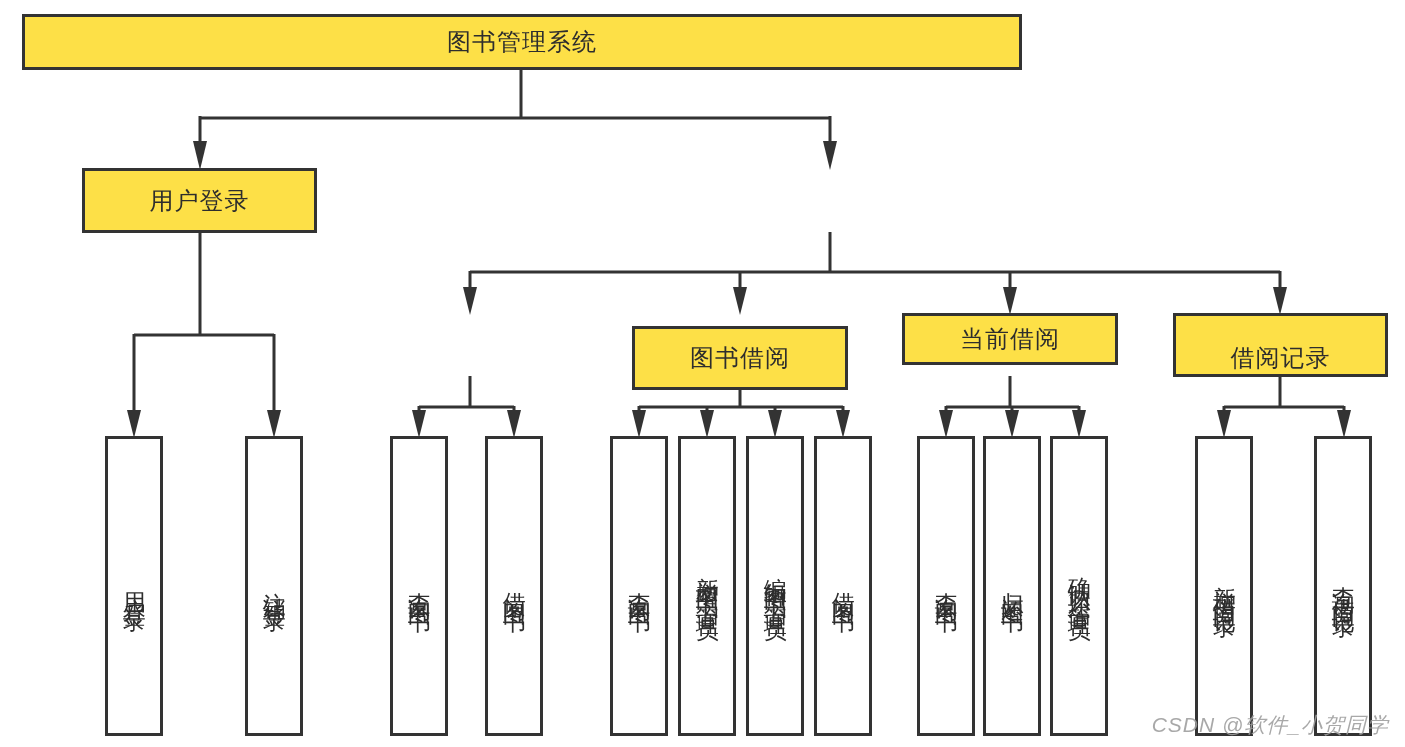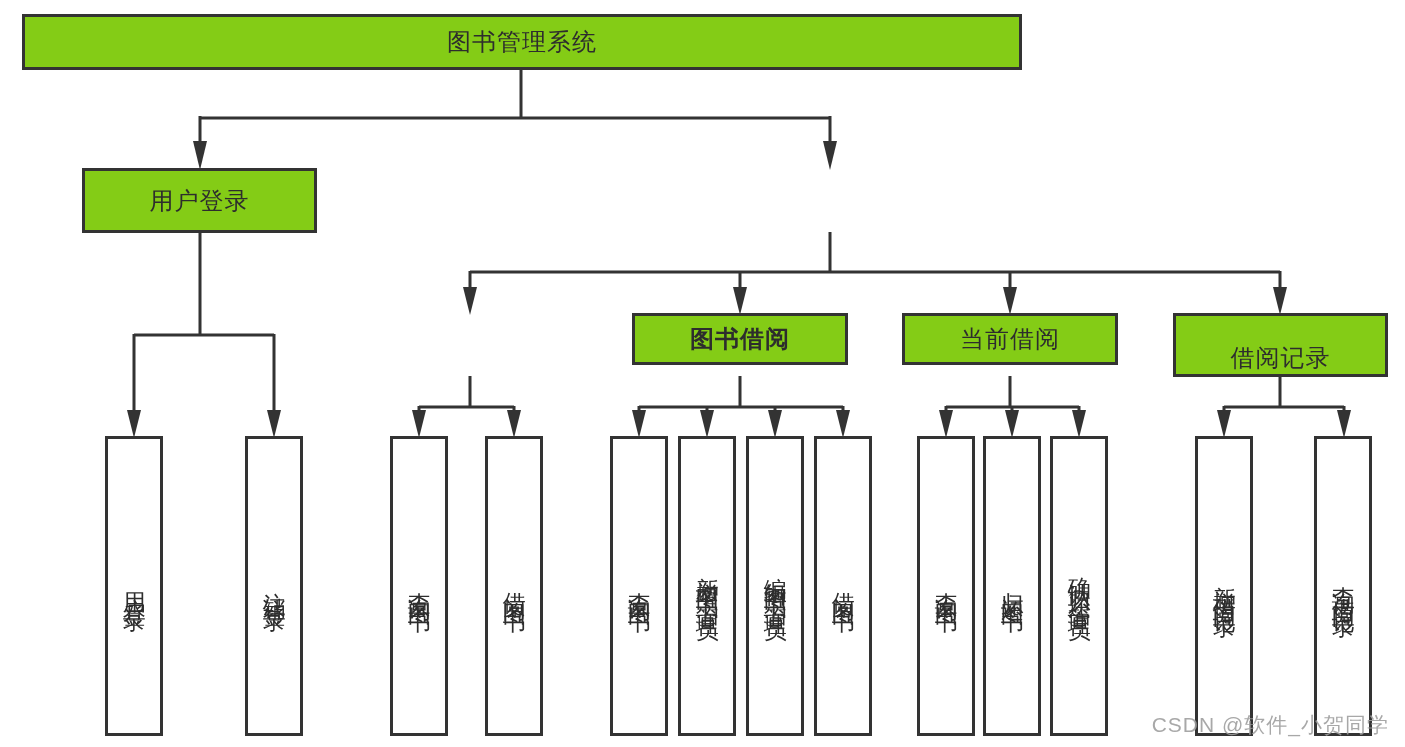--- a/index.html
+++ b/index.html
@@ -1,39 +1,39 @@
 <!DOCTYPE html>
 <html><head>
 <meta charset="utf-8">
 <style>
   html,body{margin:0;padding:0;background:#ffffff;}
   .canvas{
     position:relative;width:1405px;height:747px;background:#ffffff;
     font-family:"Liberation Sans","DejaVu Sans",sans-serif;color:#2d2d2d;overflow:hidden;
   }
   .box{
-    position:absolute;box-sizing:border-box;border:3px solid #333333;background:#84cc16;
+    position:absolute;box-sizing:border-box;border:3px solid #333333;background:#fde047;
     display:flex;align-items:center;justify-content:center;
     font-size:24px;letter-spacing:1px;color:#2d2d2d;z-index:2;
   }
   .leaf{
     position:absolute;box-sizing:border-box;border:3px solid #333333;background:#ffffff;
     top:436px;width:58px;height:300px;
     display:flex;align-items:center;justify-content:center;z-index:2;
   }
   .leaf .vtext{
     writing-mode:vertical-rl;text-orientation:mixed;
     font-size:23px;line-height:1.1;letter-spacing:6px;white-space:nowrap;color:#2d2d2d;
   }
   svg.wires{position:absolute;left:0;top:0;z-index:1;pointer-events:none;}
   svg.wires path{stroke:#333333;stroke-width:3;fill:none;}
   svg.wires polygon{fill:#333333;stroke:none;}
   .watermark{
     position:absolute;right:16px;bottom:8px;z-index:3;
-    font-size:21px;color:rgba(158,158,158,0.9);letter-spacing:1px;
+    font-size:21px;color:rgba(158,158,158,0.9);letter-spacing:1px;font-style:italic;
   }
 </style>
 </head>
 <body>
 
 <div class="canvas">
 
   <svg class="wires" width="1405" height="747" viewBox="0 0 1405 747">
 
     <g>
@@ -85,21 +85,21 @@
   </svg>
 
   <div class="box" style="left:22px;top:14px;width:1000px;height:56px;">
     <span>图书管理系统</span>
   </div>
 
   <div class="box" style="left:82px;top:168px;width:235px;height:65px;">
     <span>用户登录</span>
   </div>
 
-  <div class="box" style="left:632px;top:313px;width:216px;height:52px;font-weight:bold;">
+  <div class="box" style="left:632px;top:326px;width:216px;height:64px;">
     <span>图书借阅</span>
   </div>
   <div class="box" style="left:902px;top:313px;width:216px;height:52px;">
     <span>当前借阅</span>
   </div>
   <div class="box" style="left:1173px;top:313px;width:215px;height:64px;align-items:flex-end;">
     <span>借阅记录</span>
   </div>
 
   <div class="leaf" style="left:105px;">

